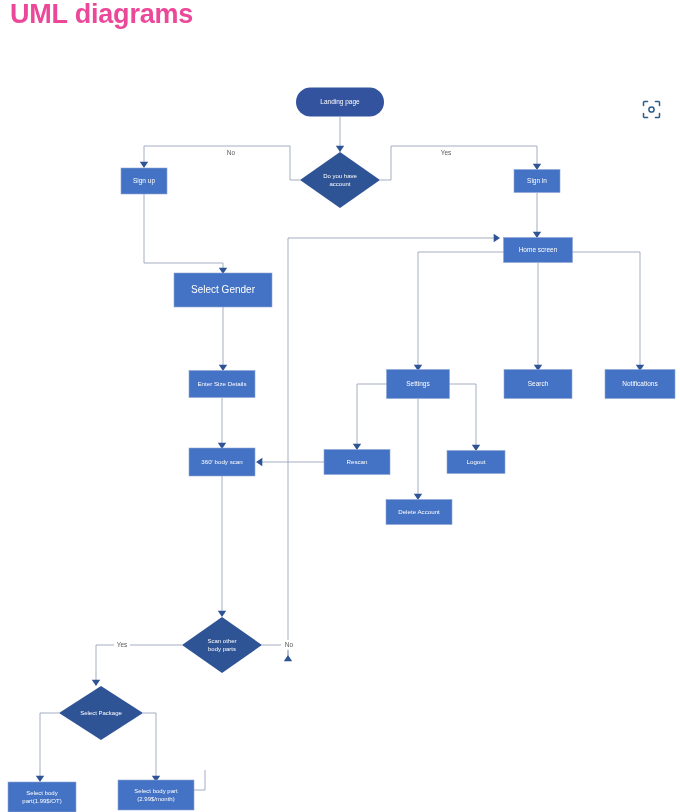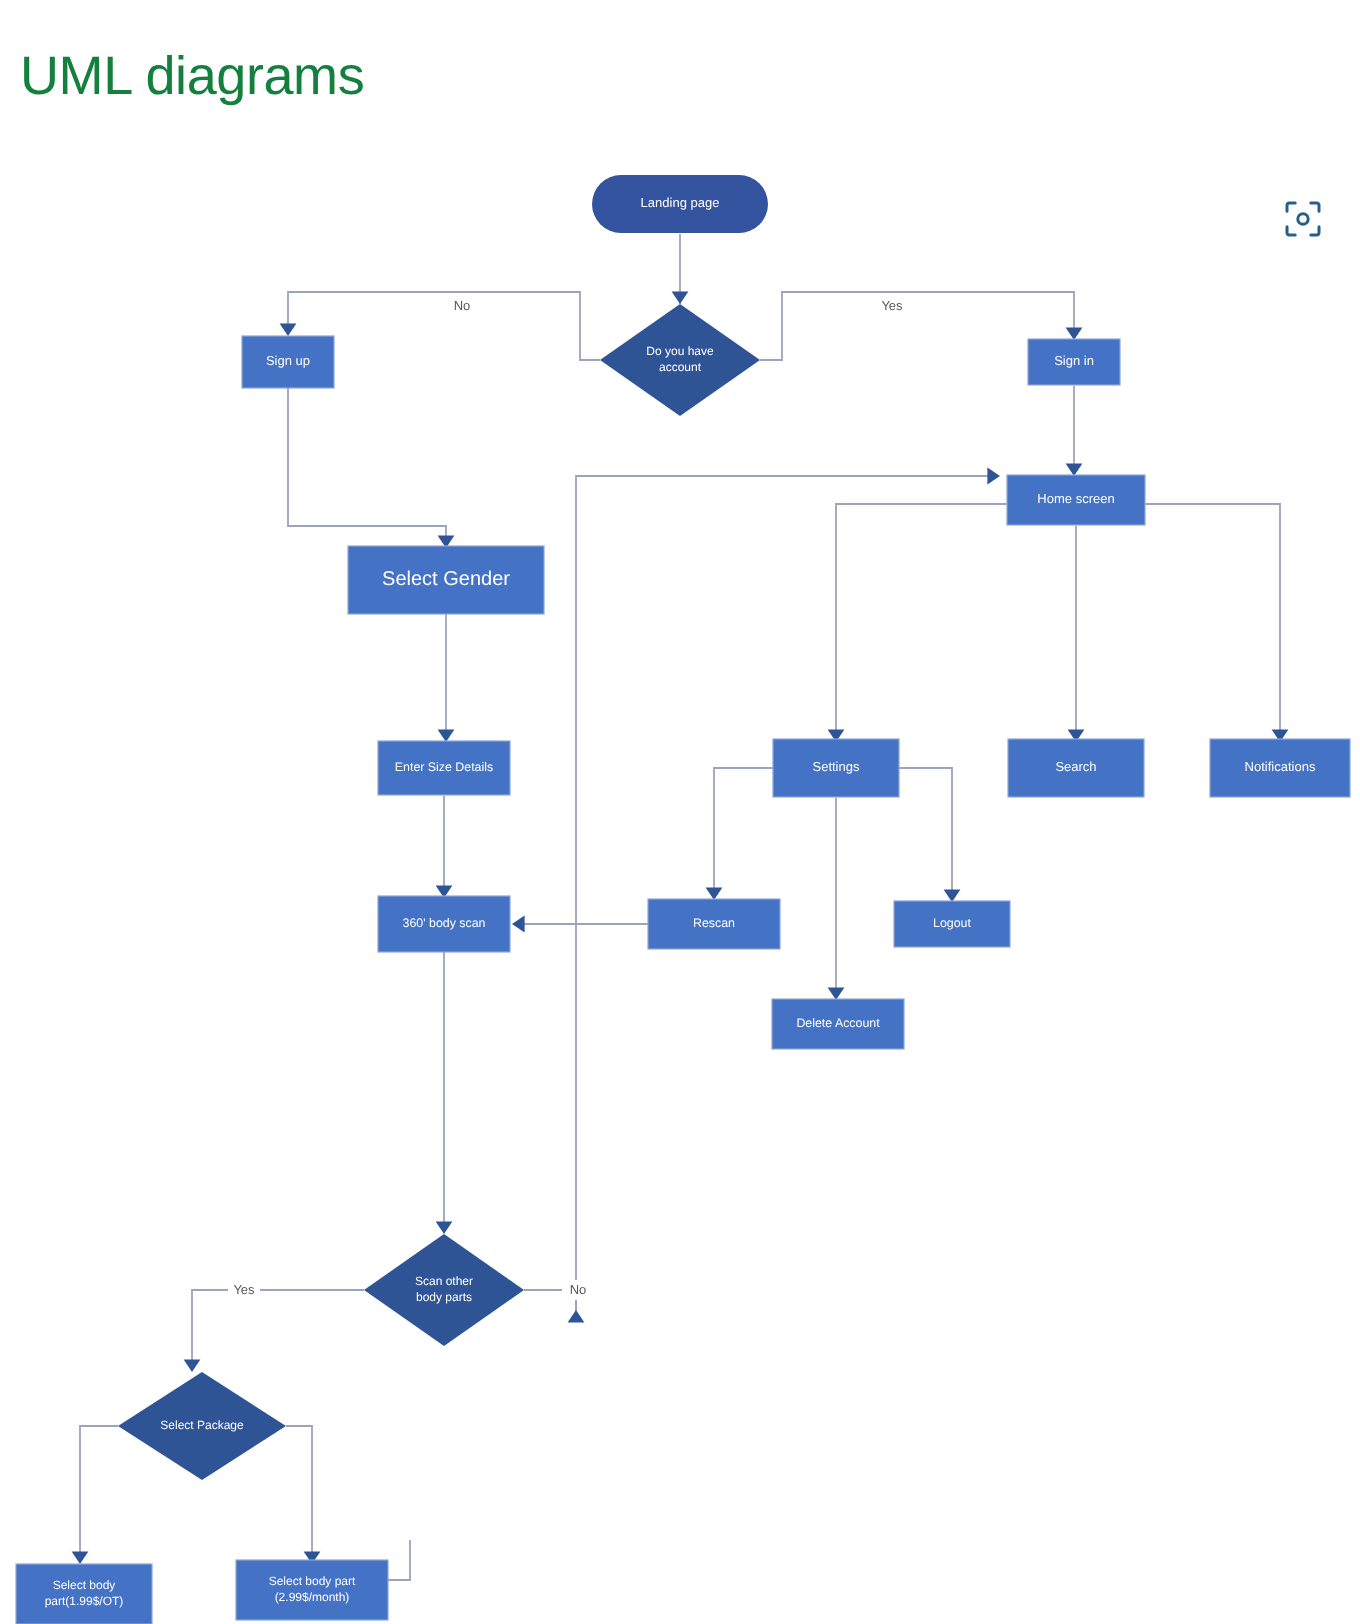--- a/index.html
+++ b/index.html
@@ -11,24 +11,24 @@
   body {
     width: 680px;
     height: 812px;
     font-family: "Liberation Sans", sans-serif;
     overflow: hidden;
     position: relative;
   }
   #page-title {
     position: absolute;
     left: 10px;
-    top: 24px;
+    top: 0;
     font-size: 27px;
-    font-weight: normal;
-    color: #15803d;
+    font-weight: bold;
+    color: #ec4899;
     letter-spacing: -0.2px;
     line-height: 1.1;
   }
   #diagram-canvas {
     position: absolute;
     left: 0;
     top: 58px;
     width: 680px;
     height: 754px;
   }

